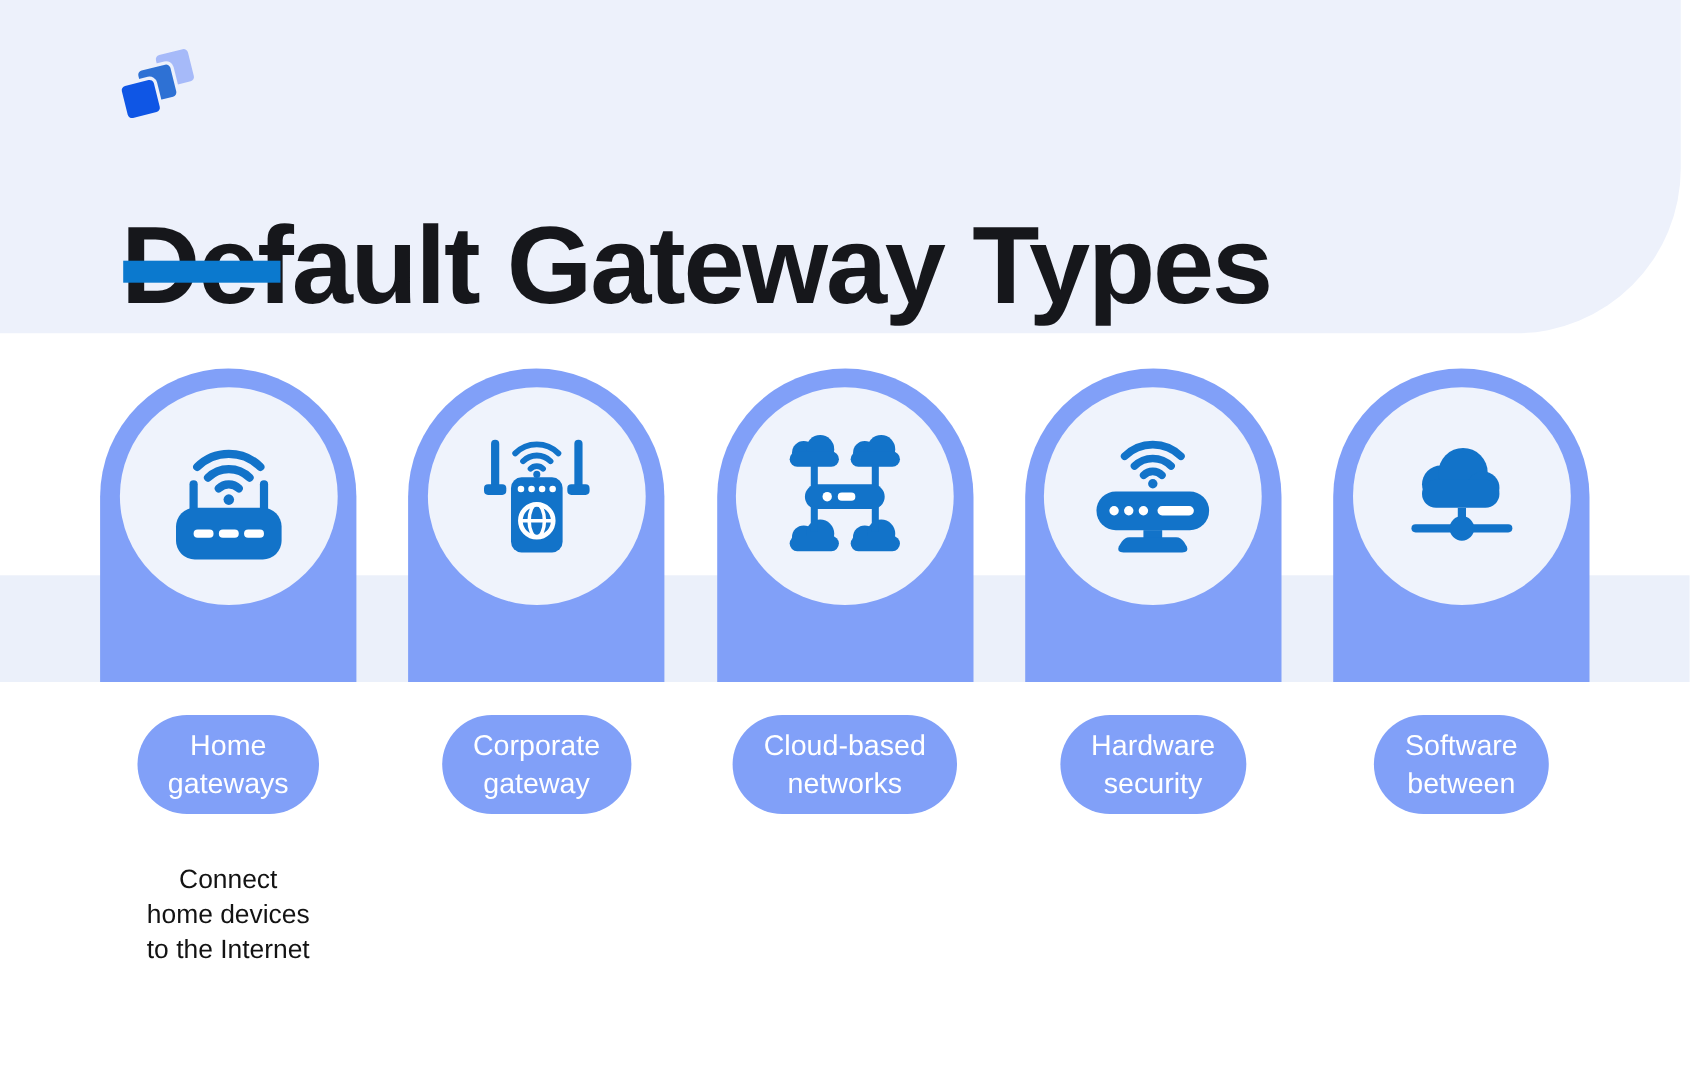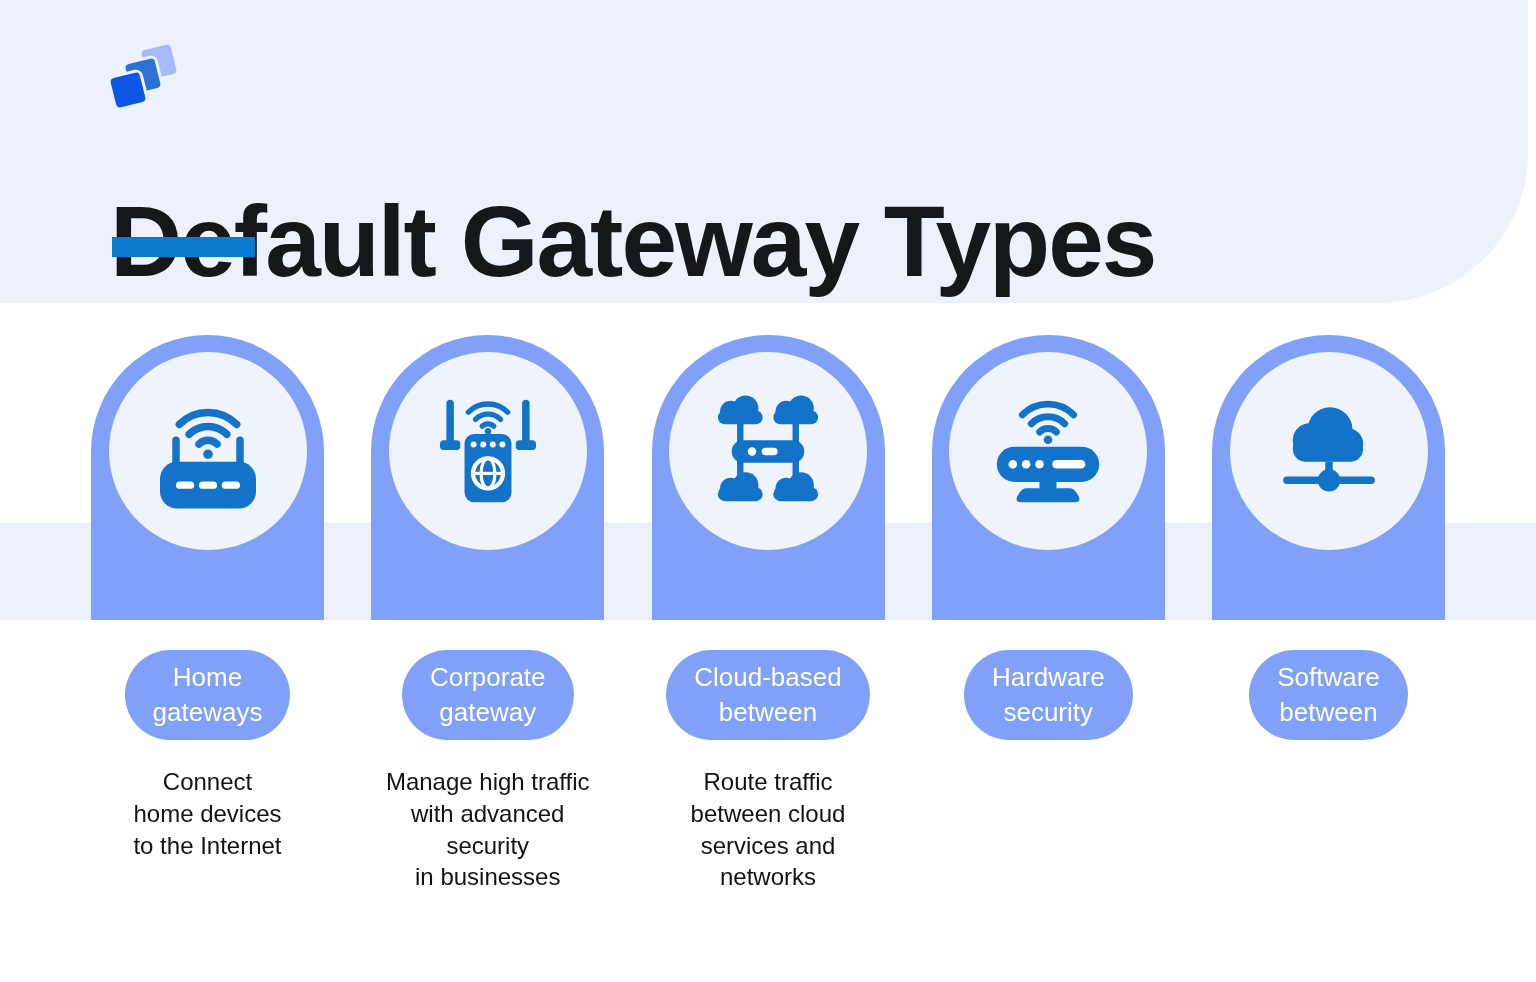--- a/index.html
+++ b/index.html
@@ -73,21 +73,21 @@
     border-radius:46px;
     padding:10px 28px; min-height:66px; min-width:150px;
     box-sizing:border-box;
     display:flex; align-items:center; justify-content:center;
   }
   .pill-label {
     font-size:26px; font-weight:normal; color:#ffffff;
     text-align:center; line-height:1.35; white-space:pre-line;
   }
   .col-desc {
-    margin-top:26px;
+    margin-top:44px;
     font-size:24px; color:#131313;
     text-align:center; line-height:1.32; white-space:pre-line;
   }
 </style>
 </head>
 <body>
 
 <div class="header-band"></div>
 
 <div class="logo-row">
@@ -155,24 +155,20 @@
           <circle cx="60" cy="81" r="14" fill="none" stroke="#fff" stroke-width="4"></circle>
           <ellipse cx="60" cy="81" rx="6.5" ry="14" fill="none" stroke="#fff" stroke-width="3"></ellipse>
           <path d="M46 81 H74" stroke="#fff" stroke-width="3"></path>
         </svg>
       </div>
     </div>
     <div class="pill">
       <span class="pill-label">Corporate
 gateway</span>
     </div>
-    <div class="col-desc">Manage high traffic
-with advanced
-security
-in businesses</div>
   </div>
 
   <div class="column">
     <div class="arch">
       <div class="icon-circle">
         <svg class="icon" viewBox="0 0 120 120" aria-hidden="true">
           <g fill="#1273C9">
             <circle cx="25" cy="23" r="10"></circle>
               <circle cx="39" cy="20" r="12"></circle>
               <rect x="13" y="22" width="42" height="13" rx="6.5"></rect>
@@ -188,26 +184,22 @@
           </g>
           <path d="M34 33 V90 M86 33 V90" stroke="#1273C9" stroke-width="6"></path>
           <rect x="26" y="50" width="68" height="21" rx="10.5" fill="#1273C9"></rect>
           <circle cx="45" cy="60.5" r="4" fill="#fff"></circle>
           <rect x="54" y="57" width="15" height="7" rx="3.5" fill="#fff"></rect>
         </svg>
       </div>
     </div>
     <div class="pill">
       <span class="pill-label">Cloud-based
-between</span>
-    </div>
-    <div class="col-desc">Route traffic
-between cloud
-services and
-networks</div>
+networks</span>
+    </div>
   </div>
 
   <div class="column">
     <div class="arch">
       <div class="icon-circle">
         <svg class="icon" viewBox="0 0 120 120" aria-hidden="true">
           <g stroke="#1273C9" stroke-width="6.5" stroke-linecap="round" fill="none">
             <path d="M36 26 A34 34 0 0 1 84 26"></path>
             <path d="M44.4 34.4 A22 22 0 0 1 75.6 34.4"></path>
             <path d="M52.2 42.2 A11 11 0 0 1 67.8 42.2"></path>

